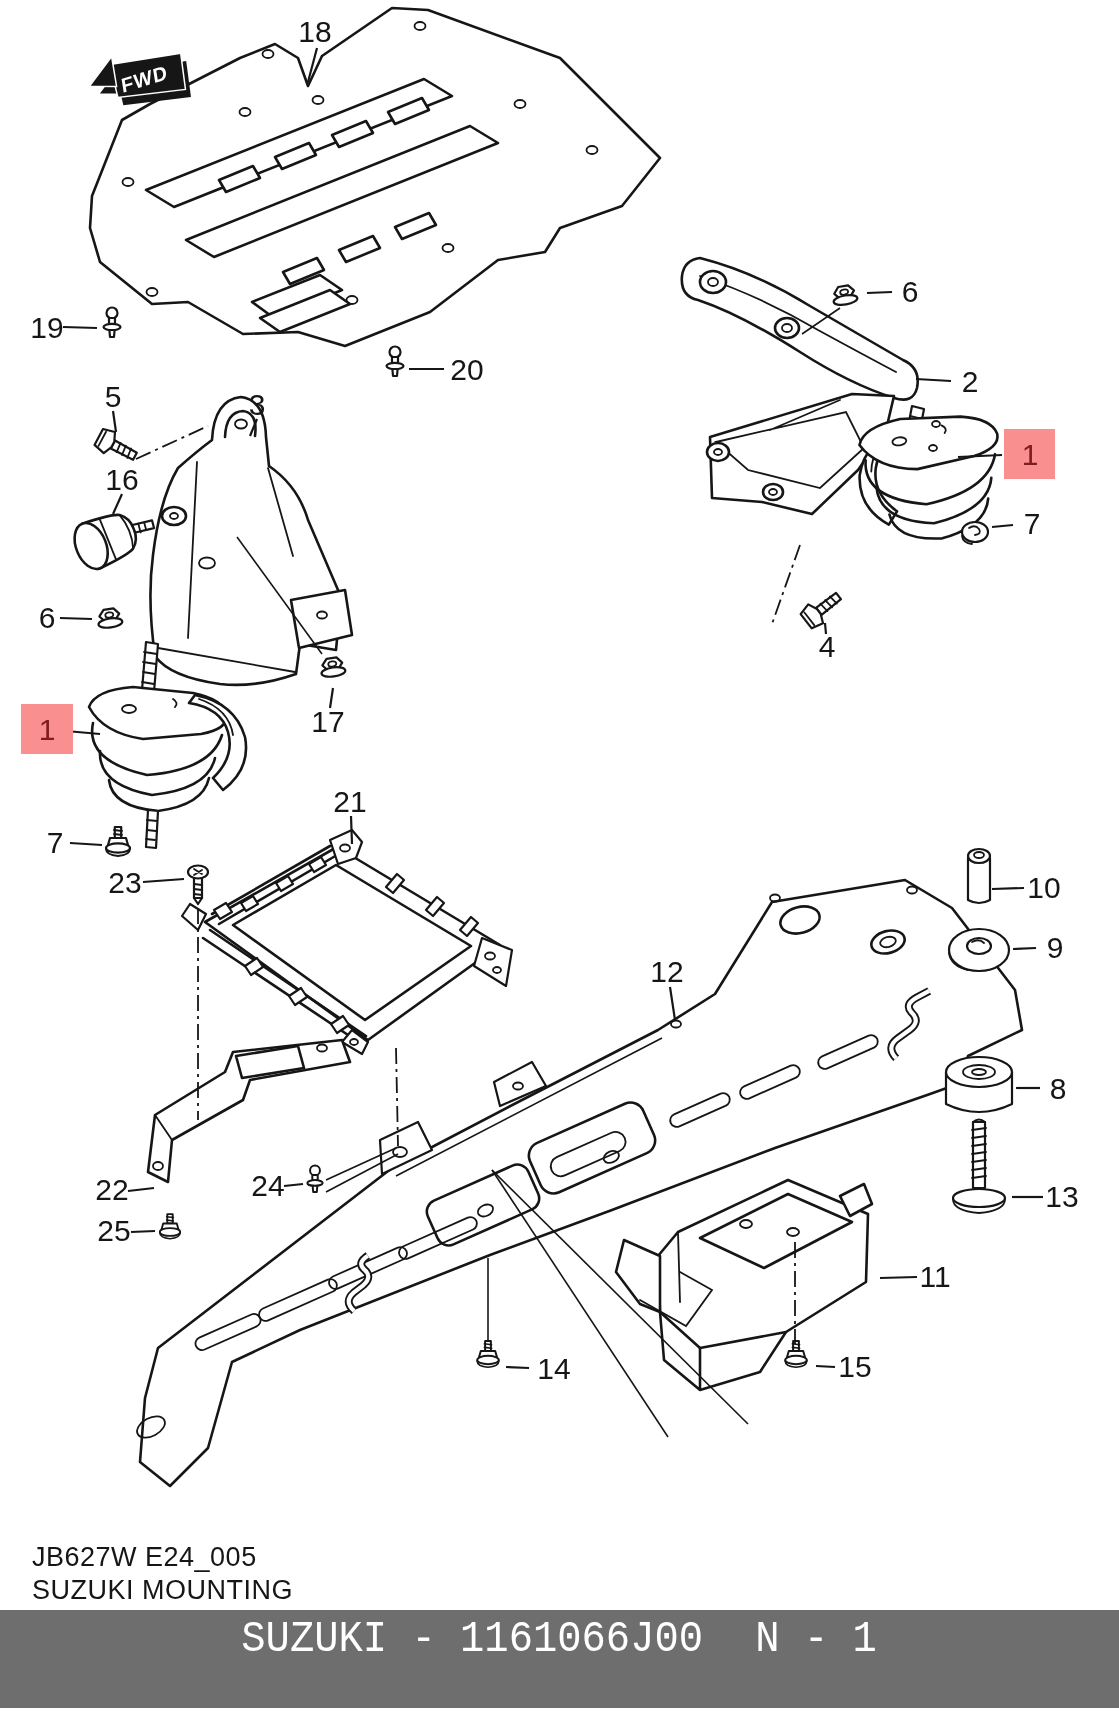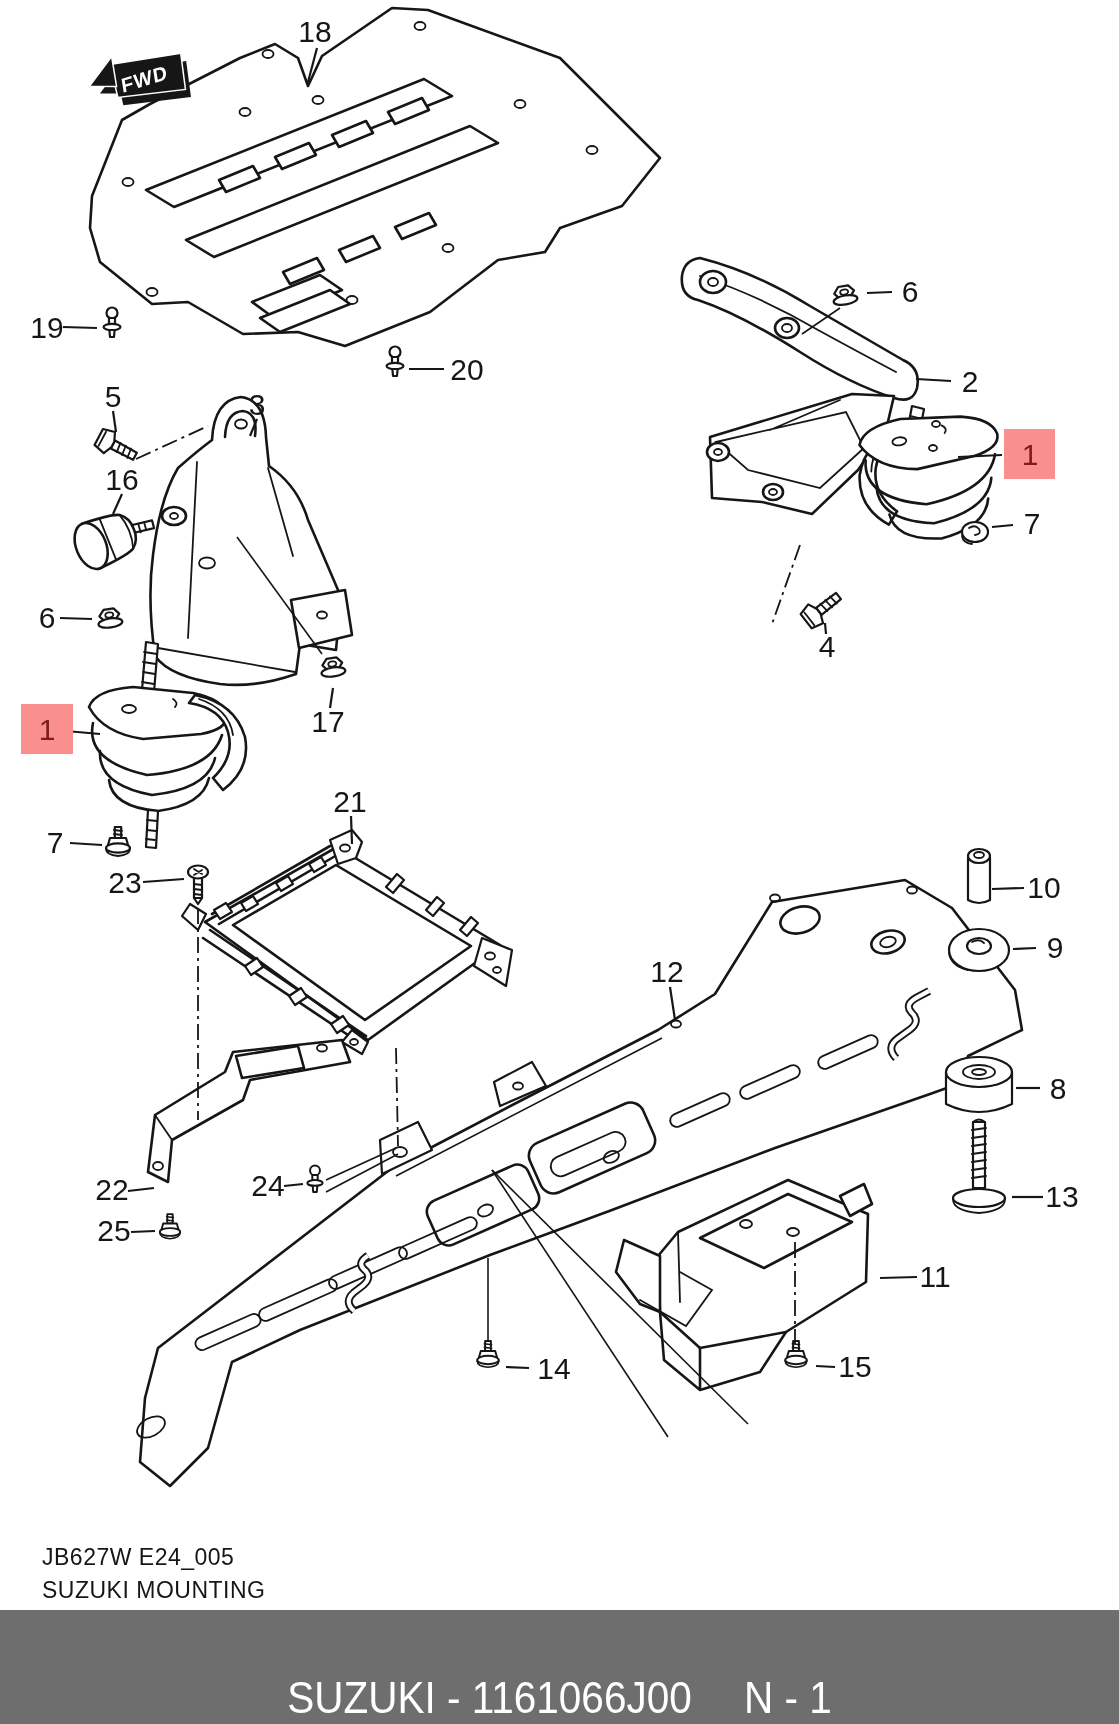--- a/index.html
+++ b/index.html
@@ -16,24 +16,24 @@
   .hw{fill:#fff;stroke:var(--line_color);stroke-width:2.2;stroke-linejoin:round;}
   .ld{stroke:var(--line_color);stroke-width:2.2;}
   .thin{stroke:var(--line_color);stroke-width:1.6;}
   .dd{stroke:var(--line_color);stroke-width:1.8;stroke-dasharray:16 5 3 5;}
   .tubeo{fill:none;stroke:var(--line_color);stroke-width:8;}
   .tubei{fill:none;stroke:#fff;stroke-width:4.2;}
   .lbl{font:30px "Liberation Sans",sans-serif;fill:var(--line_color);text-anchor:middle;}
   .lblhl{font:30px "Liberation Sans",sans-serif;fill:var(--highlight_text);text-anchor:middle;}
   .hlbox{fill:var(--highlight_fill);}
   .fwdtxt{font:bold 20px "Liberation Sans",sans-serif;fill:#fff;letter-spacing:1px;}
-  .doc-note{position:absolute;left:42px;top:1541px;color:var(--line_color);
-            font-size:23px;line-height:33px;letter-spacing:.5px;white-space:nowrap;}
-  .footer-bar{position:absolute;left:0;top:1610px;width:1119px;height:114px;
-              background:var(--footer_bar_bg);display:flex;align-items:flex-end;justify-content:center;}
+  .doc-note{position:absolute;left:32px;top:1541px;color:var(--line_color);
+            font-size:27px;line-height:33px;letter-spacing:.5px;white-space:nowrap;}
+  .footer-bar{position:absolute;left:0;top:1610px;width:1119px;height:98px;
+              background:var(--footer_bar_bg);display:flex;align-items:flex-start;justify-content:center;font-family:Liberation Mono, monospace;}
   .footer-inner{display:flex;gap:58px;transform:scaleX(.9);color:var(--footer_bar_text);
                 font-size:45px;white-space:nowrap;padding-top:4px;}
 </style>
 </head>
 <body>
 
 <div class="stage">
 
 <svg width="1119" height="1610" viewBox="0 0 1119 1610">
   <defs>

